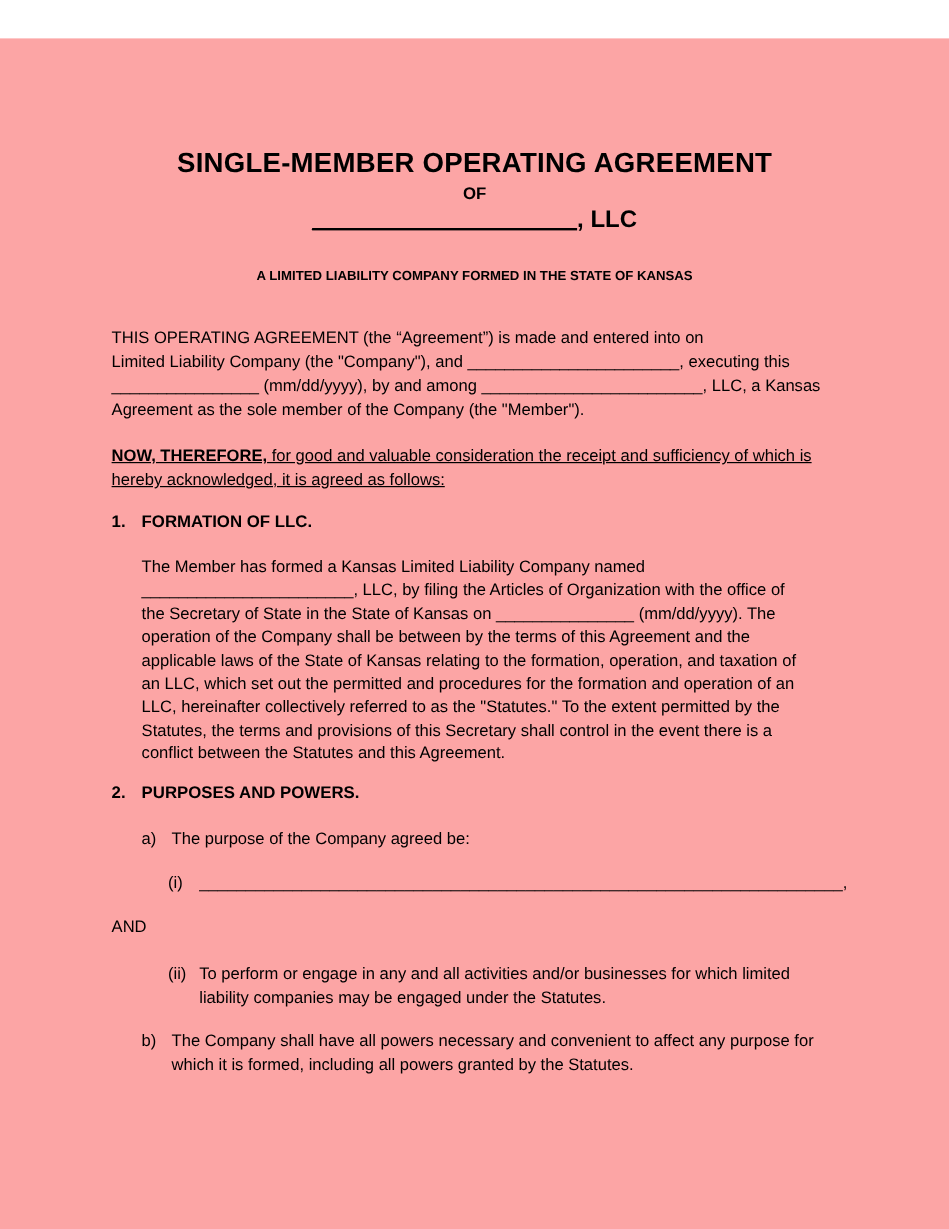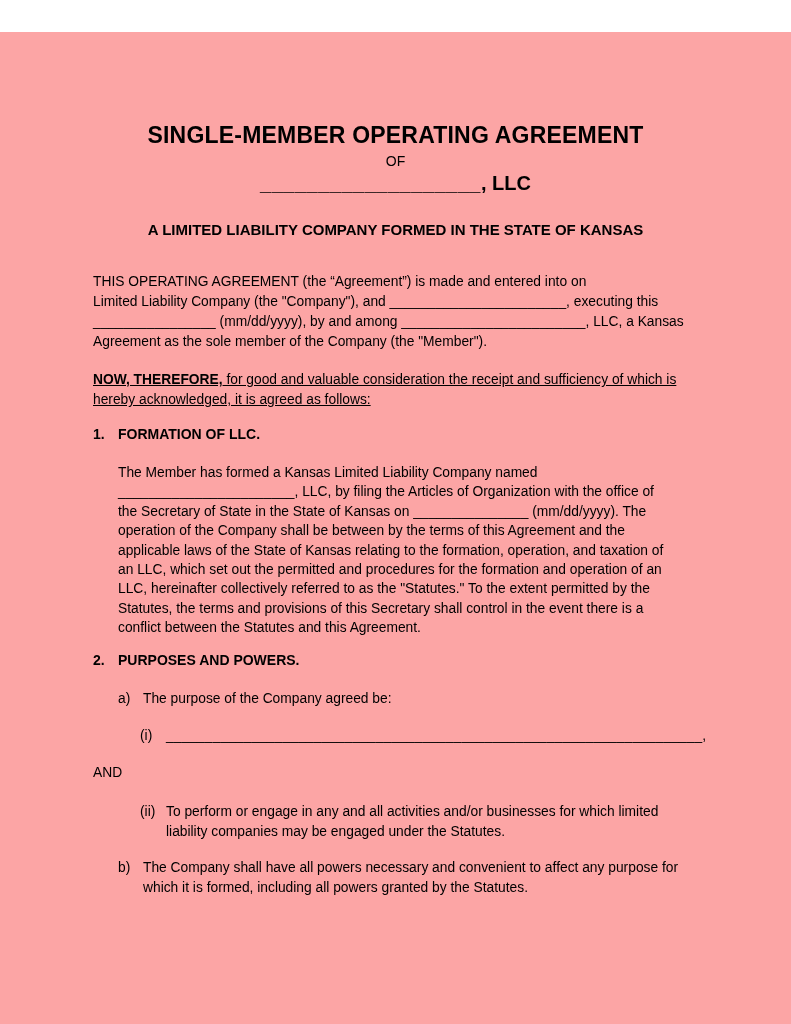--- a/index.html
+++ b/index.html
@@ -7,24 +7,24 @@
   body { font-family:"Liberation Sans", sans-serif; color:#000; }
   .page {
     position:relative; width:791px; height:1024px;
     background:#fca5a5; overflow:hidden;margin-top:32px;
   }
   .content { position:absolute; left:93px; top:0; width:605px; }
 
   
   .title-block { position:absolute; top:90px; left:0; width:605px; text-align:center; }
   .doc-title { font-size:23px; font-weight:bold; line-height:26px; letter-spacing:0.2px; }
-  .doc-of { font-size:14px; font-weight:normal; line-height:16px; margin-top:5px; }
+  .doc-of { font-size:14px; font-weight:bold; line-height:16px; margin-top:5px; }
   .doc-name-line { font-size:20px; font-weight:bold; line-height:23px; margin-top:3px; white-space:pre; }
-  .doc-name-line .blank { font-weight:bold; letter-spacing:0.5px; }
-  .doc-subtitle { font-size:15px; font-weight:bold; line-height:16px; margin-top:27px; }
+  .doc-name-line .blank { font-weight:bold; letter-spacing:0.5px;text-decoration:underline; }
+  .doc-subtitle { font-size:11px; font-weight:bold; line-height:16px; margin-top:27px; }
 
   
   .para, .sec-heading, .sec-body, .list-item, .and { font-size:13.8px; }
   .line { white-space:pre; }
 
   .intro { position:absolute; top:240px; left:0; line-height:20px; }
   .therefore { position:absolute; top:338px; left:0; width:605px; line-height:20px;text-decoration:underline; }
   .therefore .b { font-weight:bold; }
 
   .sec-heading { position:absolute; left:0; display:flex; font-weight:bold; font-size:14px; line-height:17px; }

